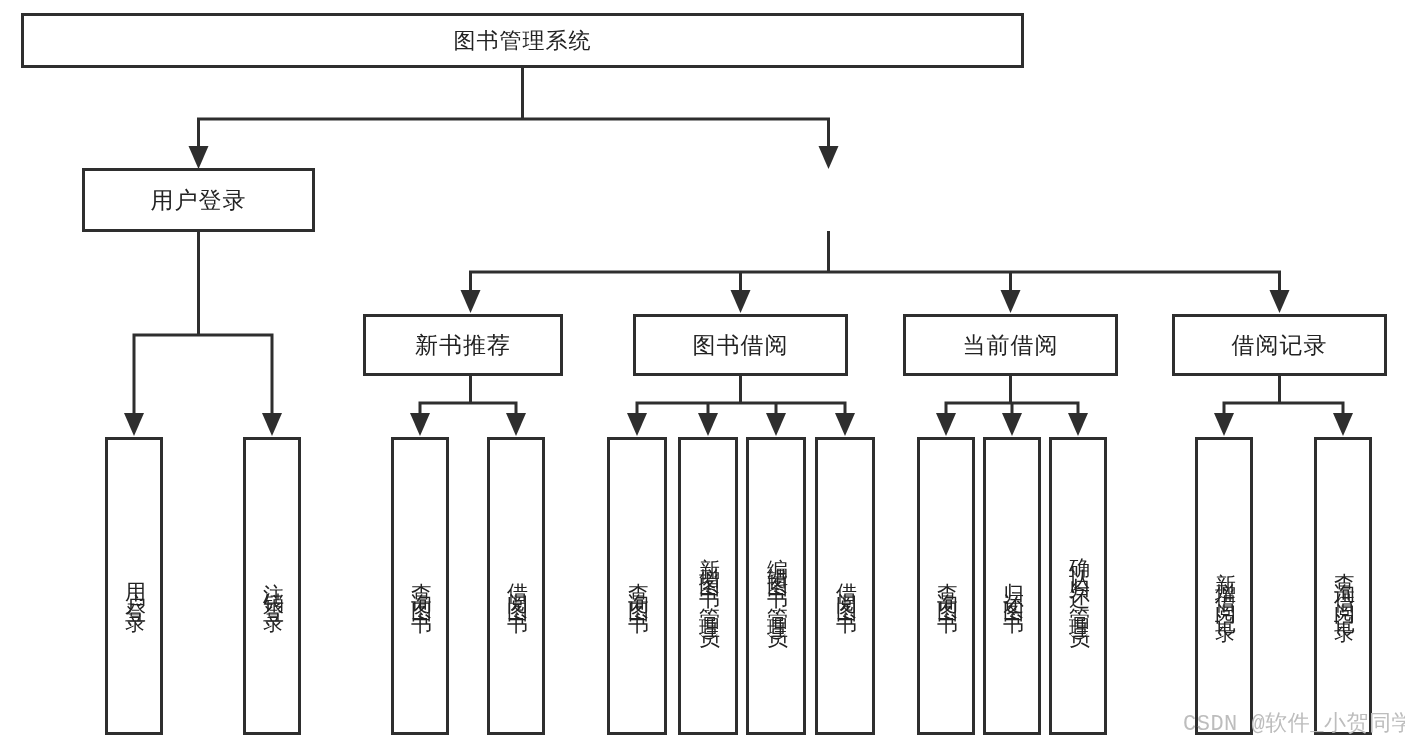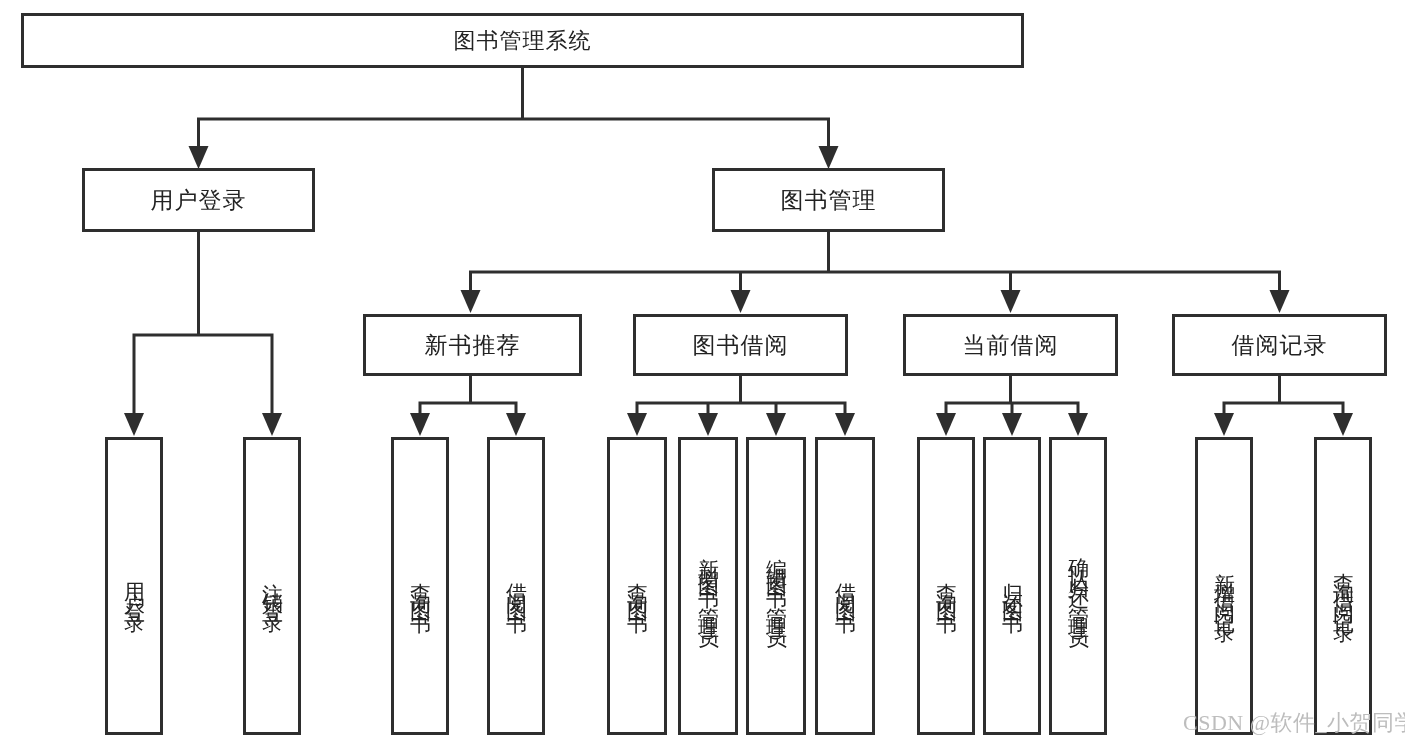--- a/index.html
+++ b/index.html
@@ -6,21 +6,21 @@
     margin: 0;
     padding: 0;
     background: #ffffff;
   }
   #canvas {
     position: relative;
     width: 1405px;
     height: 747px;
     background: #ffffff;
     overflow: hidden;
-    font-family: Liberation Serif, serif;
+    font-family: Liberation Mono, monospace;
   }
   #connectors {
     position: absolute;
     left: 0;
     top: 0;
     z-index: 1;
   }
   .node {
     position: absolute;
     box-sizing: border-box;
@@ -120,23 +120,22 @@
       <polygon points="1002,413 1022,413 1012,436"></polygon>
       <polygon points="1068,413 1088,413 1078,436"></polygon>
       <polygon points="1214,413 1234,413 1224,436"></polygon>
       <polygon points="1333,413 1353,413 1343,436"></polygon>
     </g>
   </svg>
 
   <div class="node root-node" style="left:21px; top:13px; width:1003px; height:55px;">图书管理系统</div>
 
   <div class="node h-node" style="left:82px; top:168px; width:233px; height:64px;">用户登录</div>
-  <div class="node h-node" style="left:712px; top:168px; width:233px; height:64px;">图书管理</div>
 
-  <div class="node h-node" style="left:363px; top:314px; width:219px; height:62px;">新书推荐</div>
+  <div class="node h-node" style="left:363px; top:314px; width:200px; height:62px;">新书推荐</div>
   <div class="node h-node" style="left:633px; top:314px; width:215px; height:62px;text-align:center;">图书借阅</div>
   <div class="node h-node" style="left:1172px; top:314px; width:215px; height:62px;">借阅记录</div>
   <div class="node h-node" style="left:903px; top:314px; width:215px; height:62px;">当前借阅</div>
 
   <div class="node v-node" style="left:105px; top:437px; width:58px; height:298px;">
     <span class="v-label">用户登录</span>
   </div>
   <div class="node v-node" style="left:243px; top:437px; width:58px; height:298px;">
     <span class="v-label">注销登录</span>
   </div>

